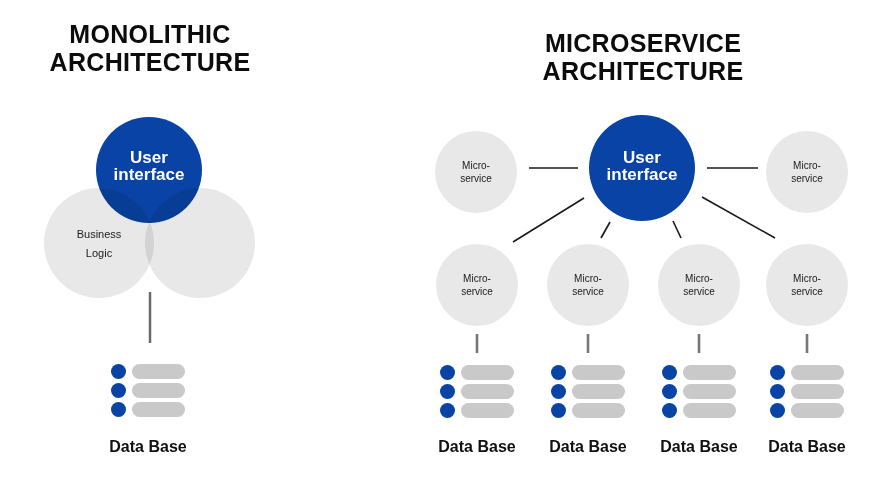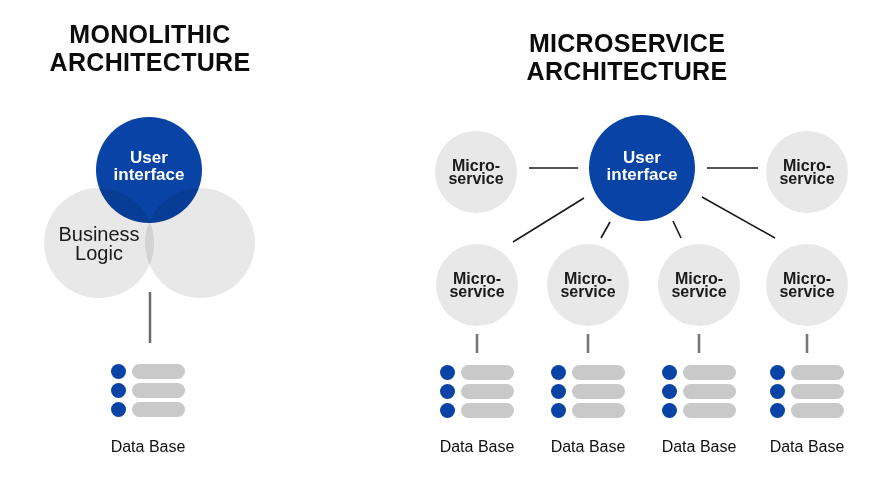--- a/index.html
+++ b/index.html
@@ -21,32 +21,32 @@
   .circle{position:absolute;border-radius:50%;z-index:2;}
   .c-blue{background:#0843a5;mix-blend-mode:multiply;}
   .c-gray{background:#e8e8e8;mix-blend-mode:multiply;}
   .c-gray-solid{background:#e8e8e8;}
   .clabel{
     position:absolute;z-index:3;
     transform:translate(-50%,-50%);
     text-align:center;white-space:pre-line;
   }
   .lbl-white{color:#ffffff;font-size:17px;line-height:17px;font-weight:700;}
-  .lbl-layer{color:#1a1a1a;font-size:20px;line-height:19px;font-weight:500;}
-  .lbl-micro{color:#1a1a1a;font-size:16px;line-height:13px;font-weight:700;}
+  .lbl-layer{color:#1a1a1a;font-size:11px;line-height:19px;font-weight:500;}
+  .lbl-micro{color:#1a1a1a;font-size:10px;line-height:13px;font-weight:400;}
   .db{position:absolute;z-index:2;width:74px;}
   .db-row{display:flex;align-items:center;margin-bottom:4px;}
   .db-row:last-child{margin-bottom:0;}
   .db-dot{width:15px;height:15px;border-radius:50%;background:#0843a5;margin-right:6px;flex:0 0 auto;}
   .db-bar{width:53px;height:15px;border-radius:8px;background:#c9c9c9;flex:0 0 auto;}
   .db-label{
     position:absolute;z-index:3;
     width:140px;transform:translateX(-50%);
     text-align:center;
-    font-size:16px;font-weight:400;color:#111111;
+    font-size:16px;font-weight:700;color:#111111;
     white-space:pre-line;
   }
 </style>
 </head>
 <body>
 
 <div class="canvas">
 
   <svg class="lines" viewBox="0 0 889 478">
     <line x1="150" y1="292" x2="150" y2="343" stroke="#6a6a6a" stroke-width="2.5"></line>
@@ -83,21 +83,21 @@
         <span class="db-dot"></span>
         <span class="db-bar"></span>
       </div>
     <div class="db-row">
         <span class="db-dot"></span>
         <span class="db-bar"></span>
       </div>
   </div>
   <div class="db-label" style="left:148px;top:438px;">Data Base</div>
 
-  <h1 class="title" style="left:477px;top:29px;">MICROSERVICE
+  <h1 class="title" style="left:493px;top:29px;">MICROSERVICE
 ARCHITECTURE</h1>
 
   <div class="circle c-gray-solid" style="left:435px;top:131px;width:82px;height:82px;"></div>
   <div class="circle c-gray-solid" style="left:766px;top:131px;width:82px;height:82px;"></div>
   <div class="circle c-blue" style="left:589px;top:115px;width:106px;height:106px;"></div>
   <div class="circle c-gray-solid" style="left:436px;top:244px;width:82px;height:82px;"></div>
   <div class="circle c-gray-solid" style="left:547px;top:244px;width:82px;height:82px;"></div>
   <div class="circle c-gray-solid" style="left:658px;top:244px;width:82px;height:82px;"></div>
   <div class="circle c-gray-solid" style="left:766px;top:244px;width:82px;height:82px;"></div>
 

